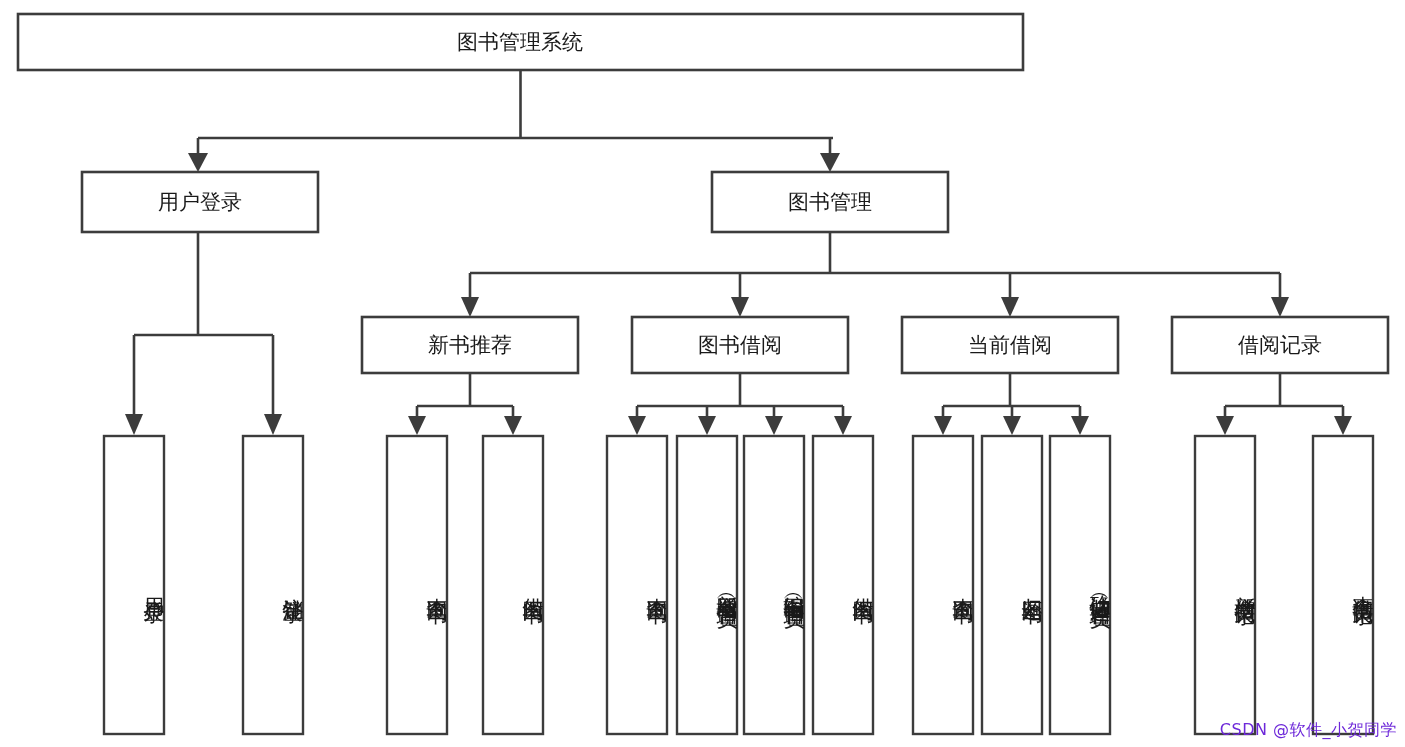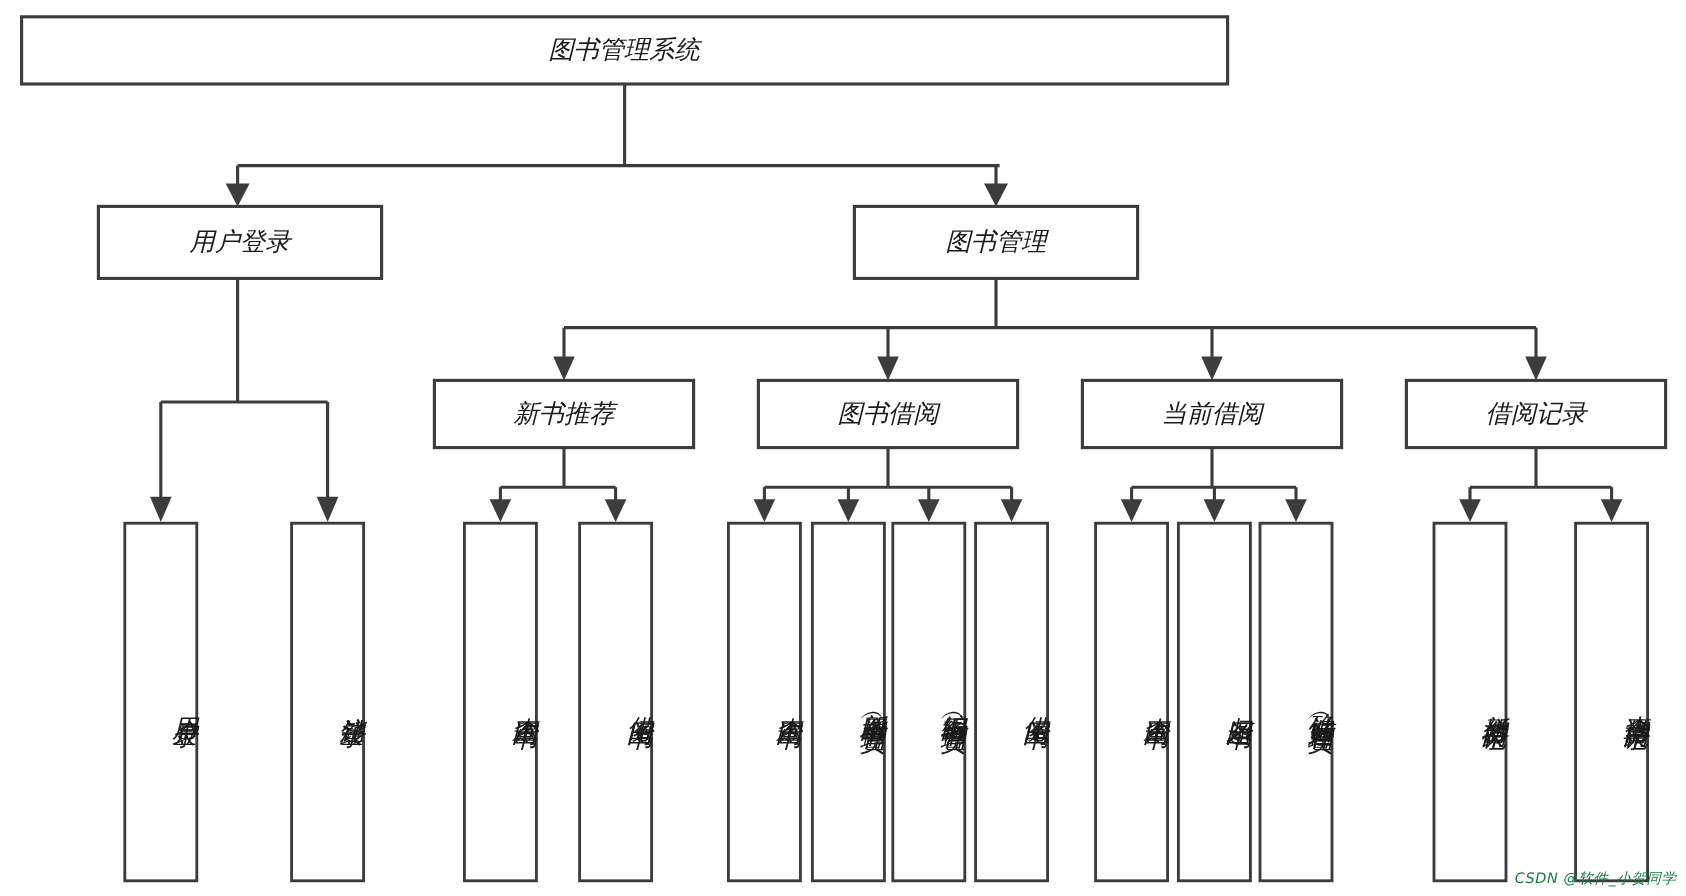--- a/index.html
+++ b/index.html
@@ -13,21 +13,20 @@
     font-family: "DejaVu Sans", "Liberation Sans", sans-serif;
     overflow: hidden;
     position: relative;
   }
   #diagram-root {
     position: absolute;
     left: 0;
     top: 0;
     width: 1405px;
     height: 747px;
-    font-style: italic;
   }
   svg#flow {
     display: block;
     width: 1405px;
     height: 747px;
   }
   .node-box {
     fill: #ffffff;
     stroke: #3c3c3c;
     stroke-width: 2.6;
@@ -67,22 +66,22 @@
     color: #1a1a1a;
     letter-spacing: 2px;
     white-space: nowrap;
     pointer-events: none;
   }
   .watermark {
     position: absolute;
     right: 8px;
     bottom: 6px;
     font-family: "DejaVu Sans", "Liberation Sans", sans-serif;
-    font-size: 12px;
-    color: #15803d;
+    font-size: 16px;
+    color: #6d28d9;
     letter-spacing: 0.5px;
     white-space: nowrap;
   }
 </style>
 </head>
 <body>
 
 <div id="diagram-root">
 
   <svg id="flow" viewBox="0 0 1405 747" xmlns="http://www.w3.org/2000/svg">

